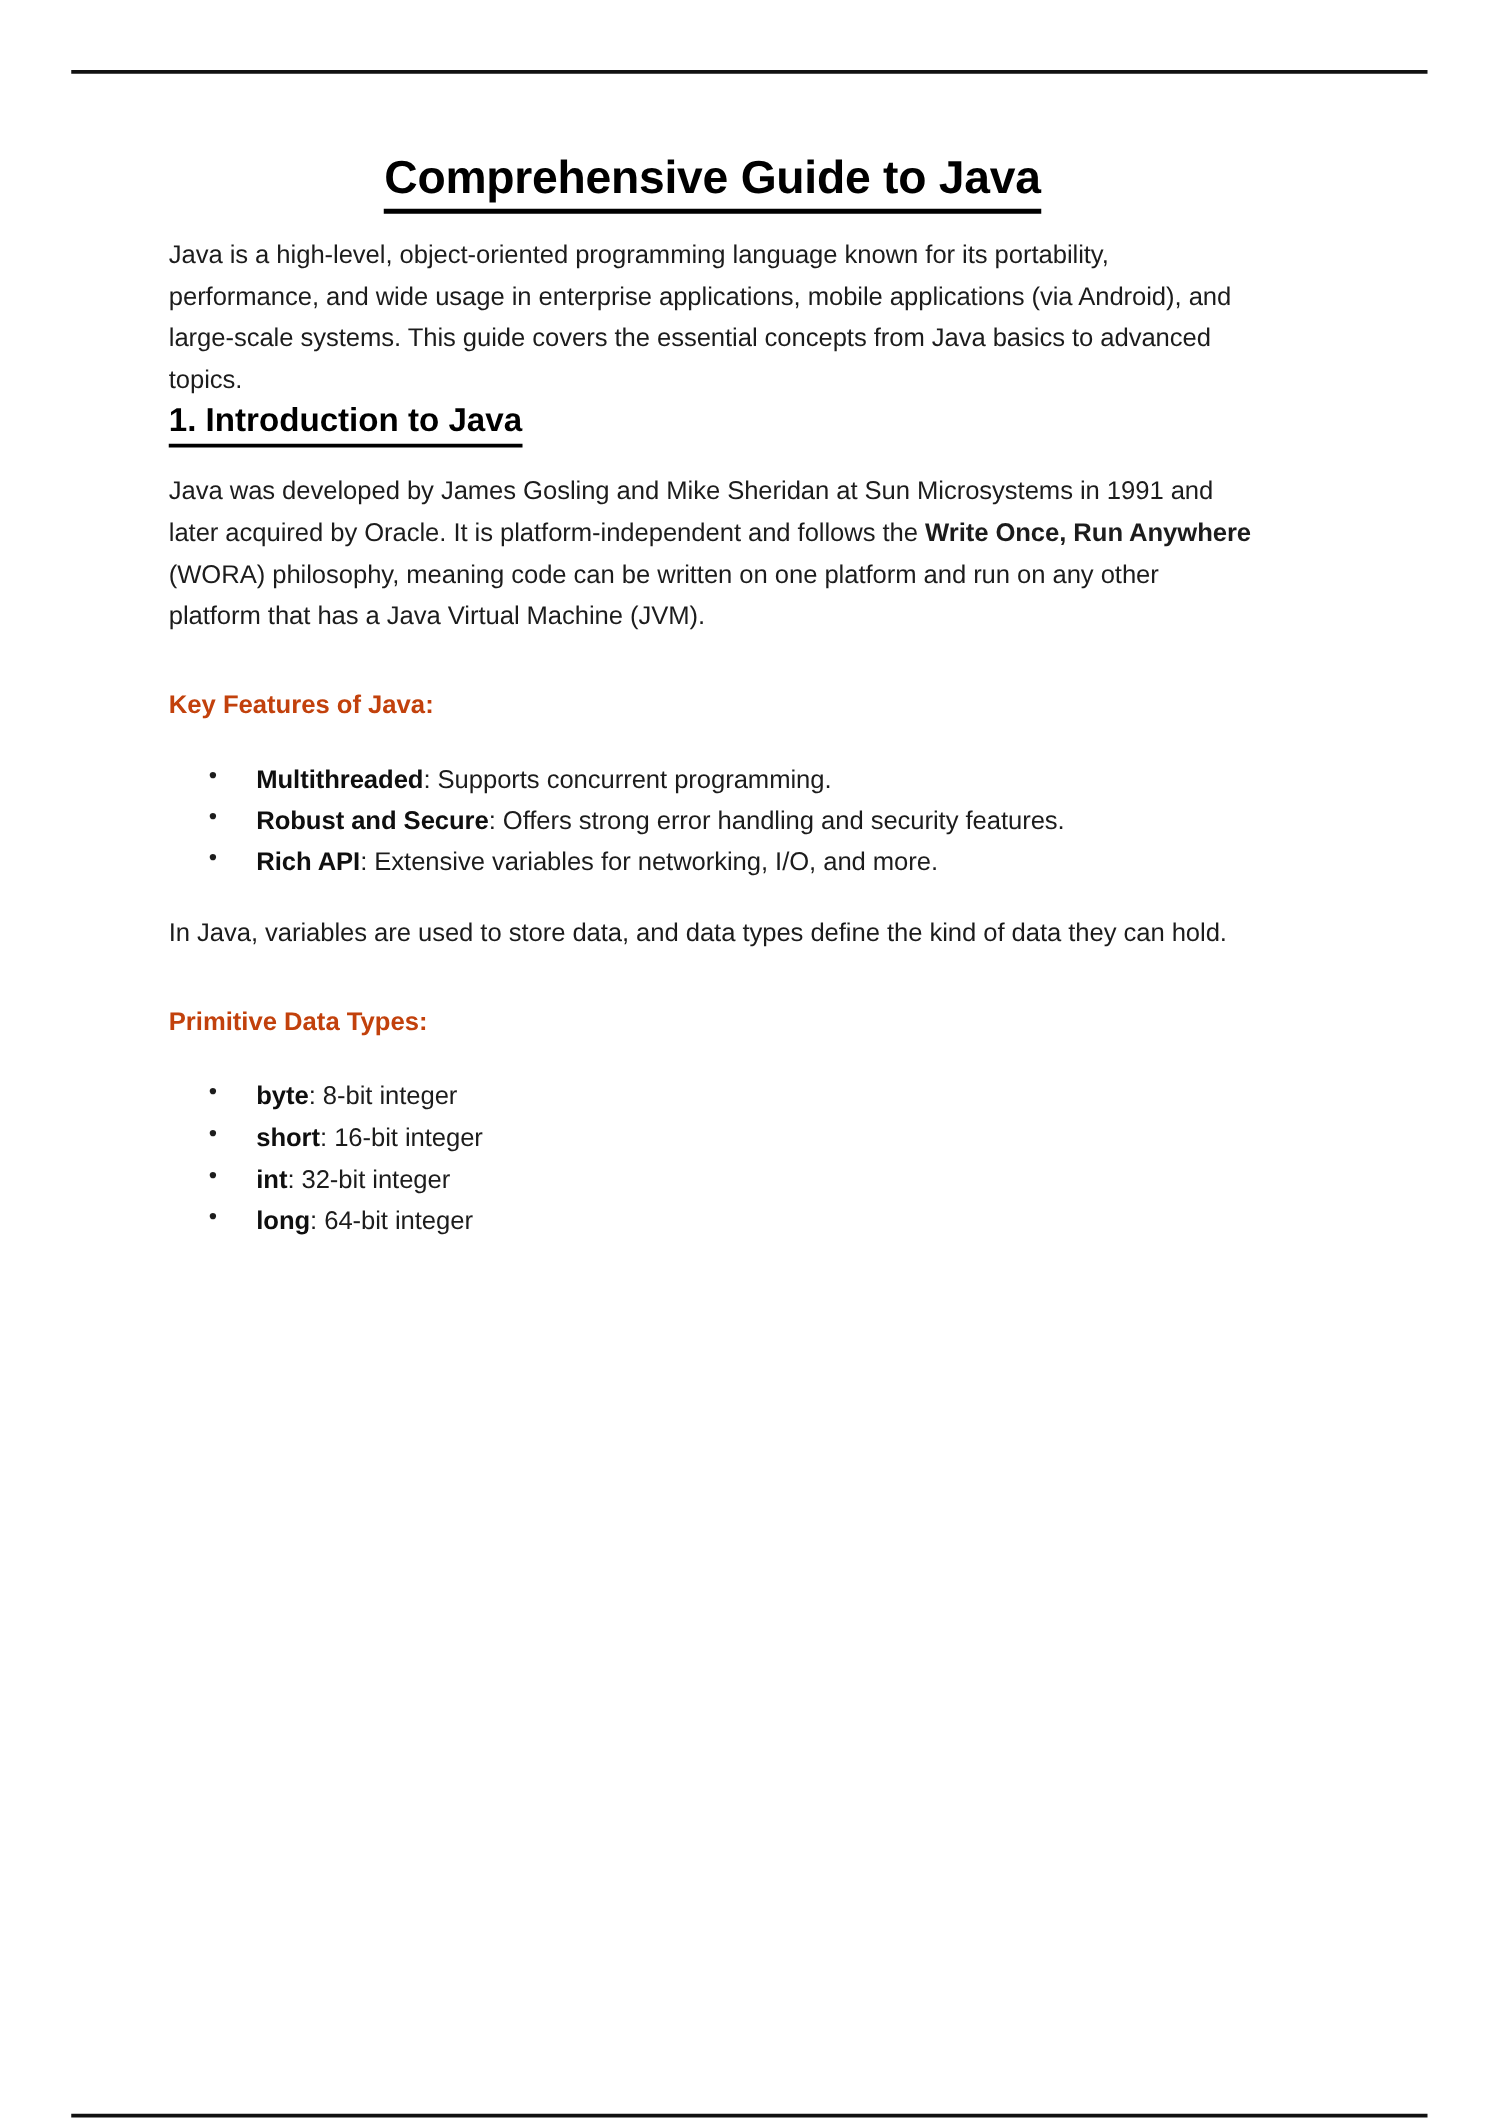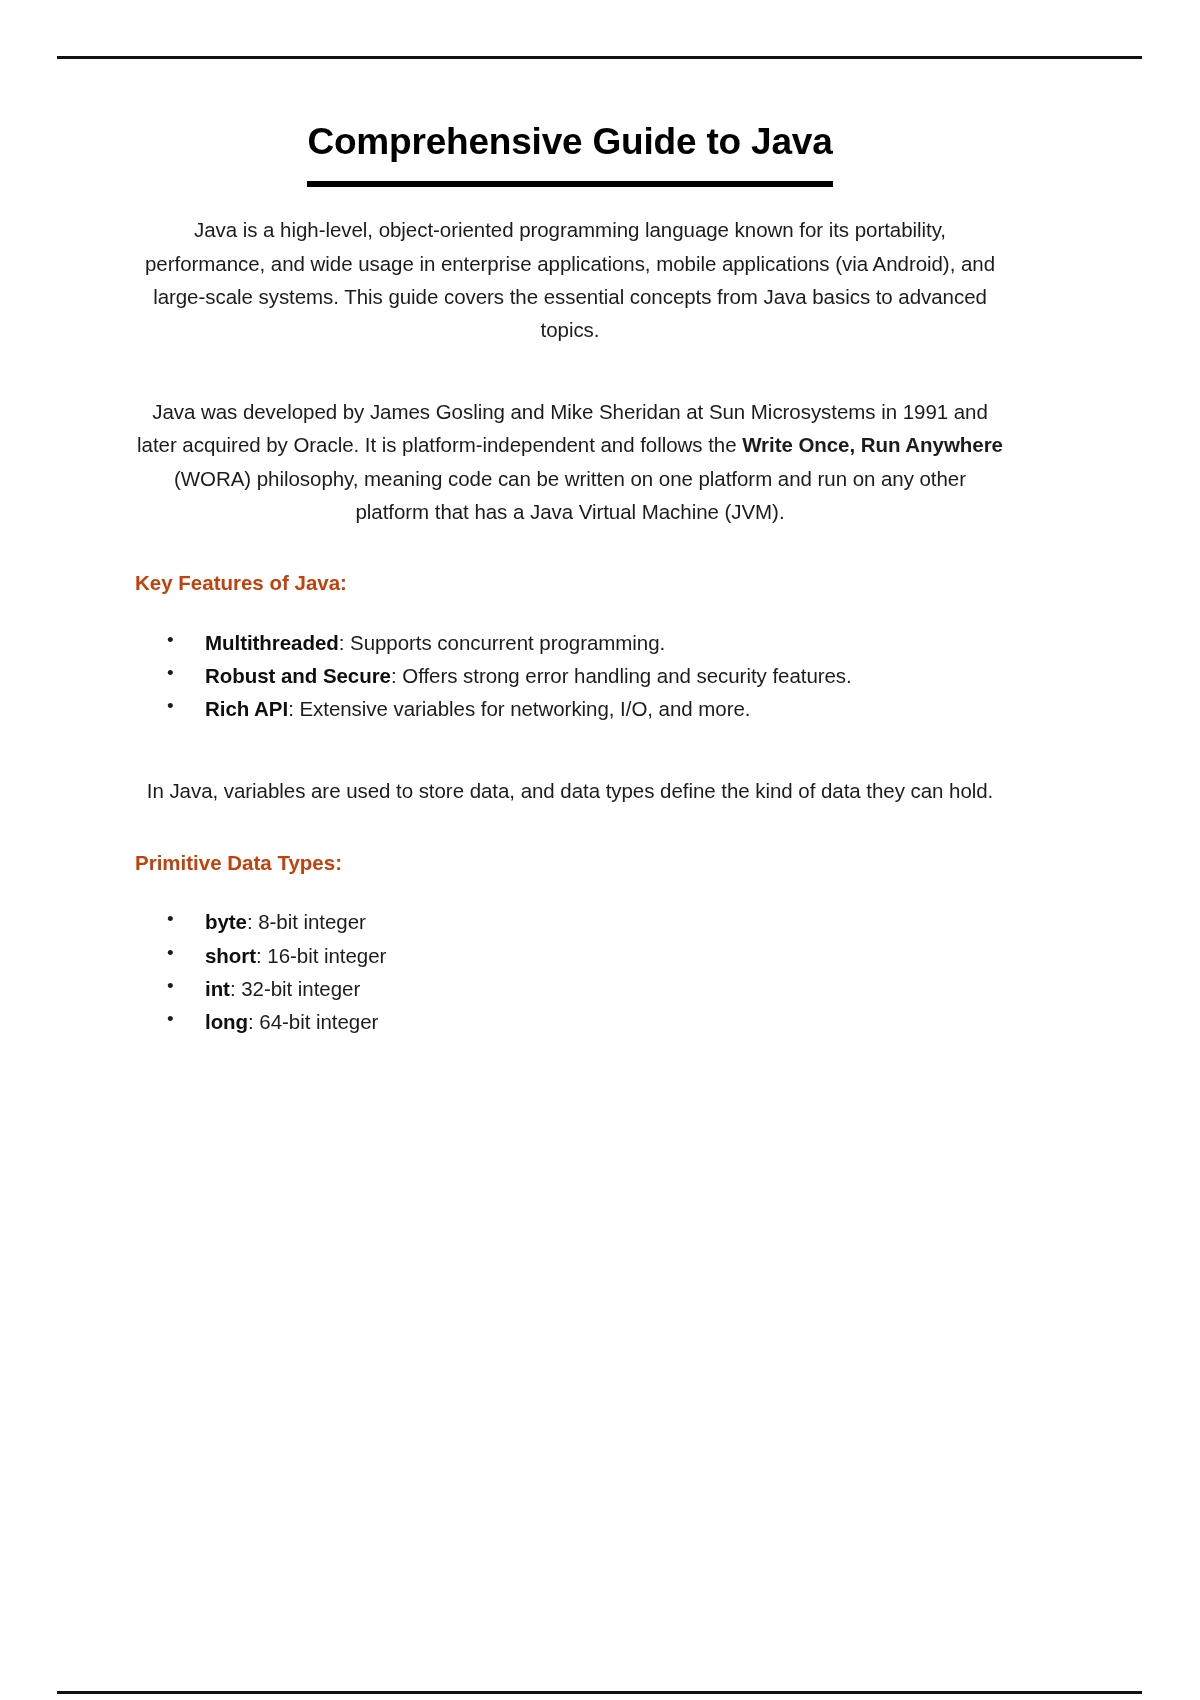--- a/index.html
+++ b/index.html
@@ -44,32 +44,31 @@
     font-size: 37px;
     font-weight: bold;
     text-align: center;
     letter-spacing: -0.2px;
     margin: 0 0 0 0;
     padding: 0;
     line-height: 1.2;
     color: #000000;
   }
   .doc-title span {
-    border-bottom: 6px solid #000000;
-    padding-bottom: 19px;
+    border-bottom: 4px solid #000000;
+    padding-bottom: 5px;
     text-align: center;
   }
 
   p.body-text {
     font-size: 20.5px;
     line-height: 1.62;
-    margin: 49px 0 0 0;
+    margin: 23px 0 0 0;
     color: #1c1c1c;
     letter-spacing: -0.05px;
-    text-align: center;
   }
 
   h2.section-heading {
     font-size: 26.5px;
     font-weight: bold;
     margin: 0;
     padding: 0;
     line-height: 1.25;
     color: #000000;
     display: block;
@@ -125,20 +124,21 @@
 
   <div class="rule rule-top"></div>
   <div class="rule rule-bottom"></div>
 
   <div class="content">
 
     <h1 class="doc-title"><span>Comprehensive Guide to Java</span></h1>
 
     <p class="body-text">Java is a high-level, object-oriented programming language known for its portability, performance, and wide usage in enterprise applications, mobile applications (via Android), and large-scale systems. This guide covers the essential concepts from Java basics to advanced topics.</p>
 
+    <h2 class="section-heading section-gap-1"><span>1. Introduction to Java</span></h2>
 
     <p class="body-text para-after-heading"><span>Java was developed by James Gosling and Mike Sheridan at Sun Microsystems in 1991 and later acquired by Oracle. It is platform-independent and follows the </span><b>Write Once, Run Anywhere</b><span> (WORA) philosophy, meaning code can be written on one platform and run on any other platform that has a Java Virtual Machine (JVM).</span></p>
 
     <p class="lead-in">Key Features of Java:</p>
 
     <ul class="bullets">
       <li><b>Multithreaded</b><span>: Supports concurrent programming.</span></li>
       <li><b>Robust and Secure</b><span>: Offers strong error handling and security features.</span></li>
       <li><b>Rich API</b><span>: Extensive variables for networking, I/O, and more.</span></li>
     </ul>

